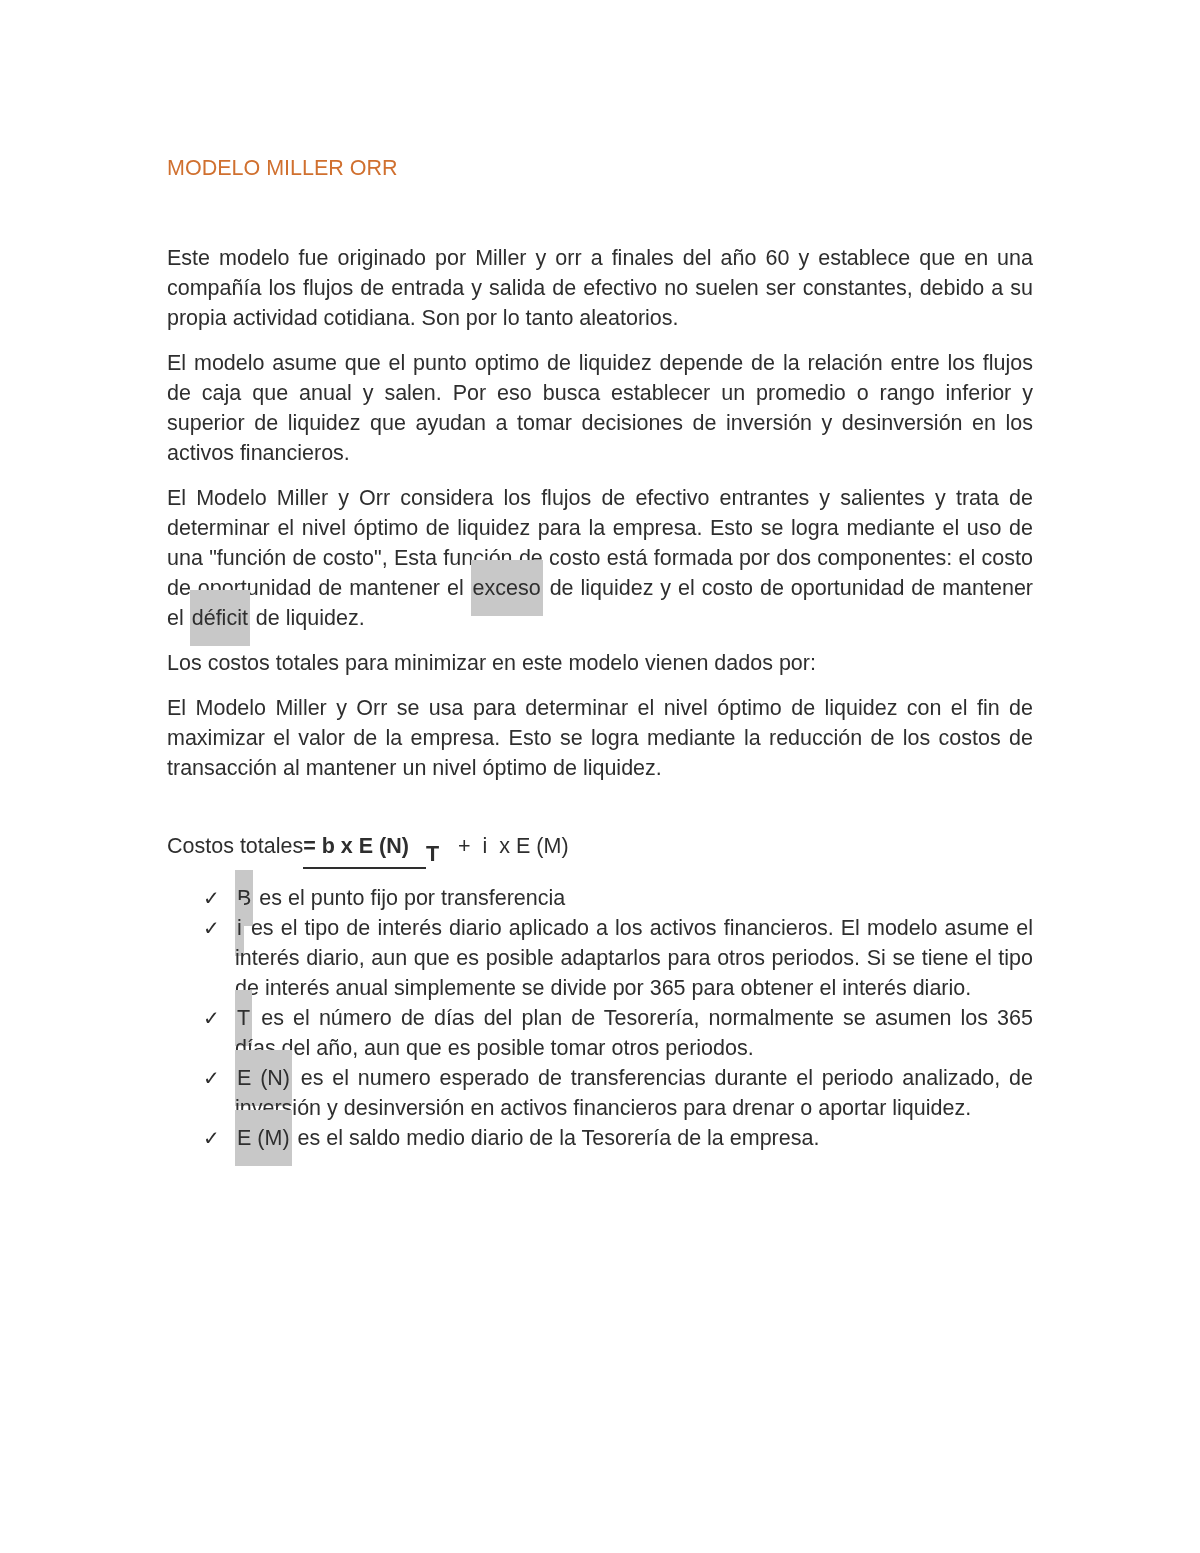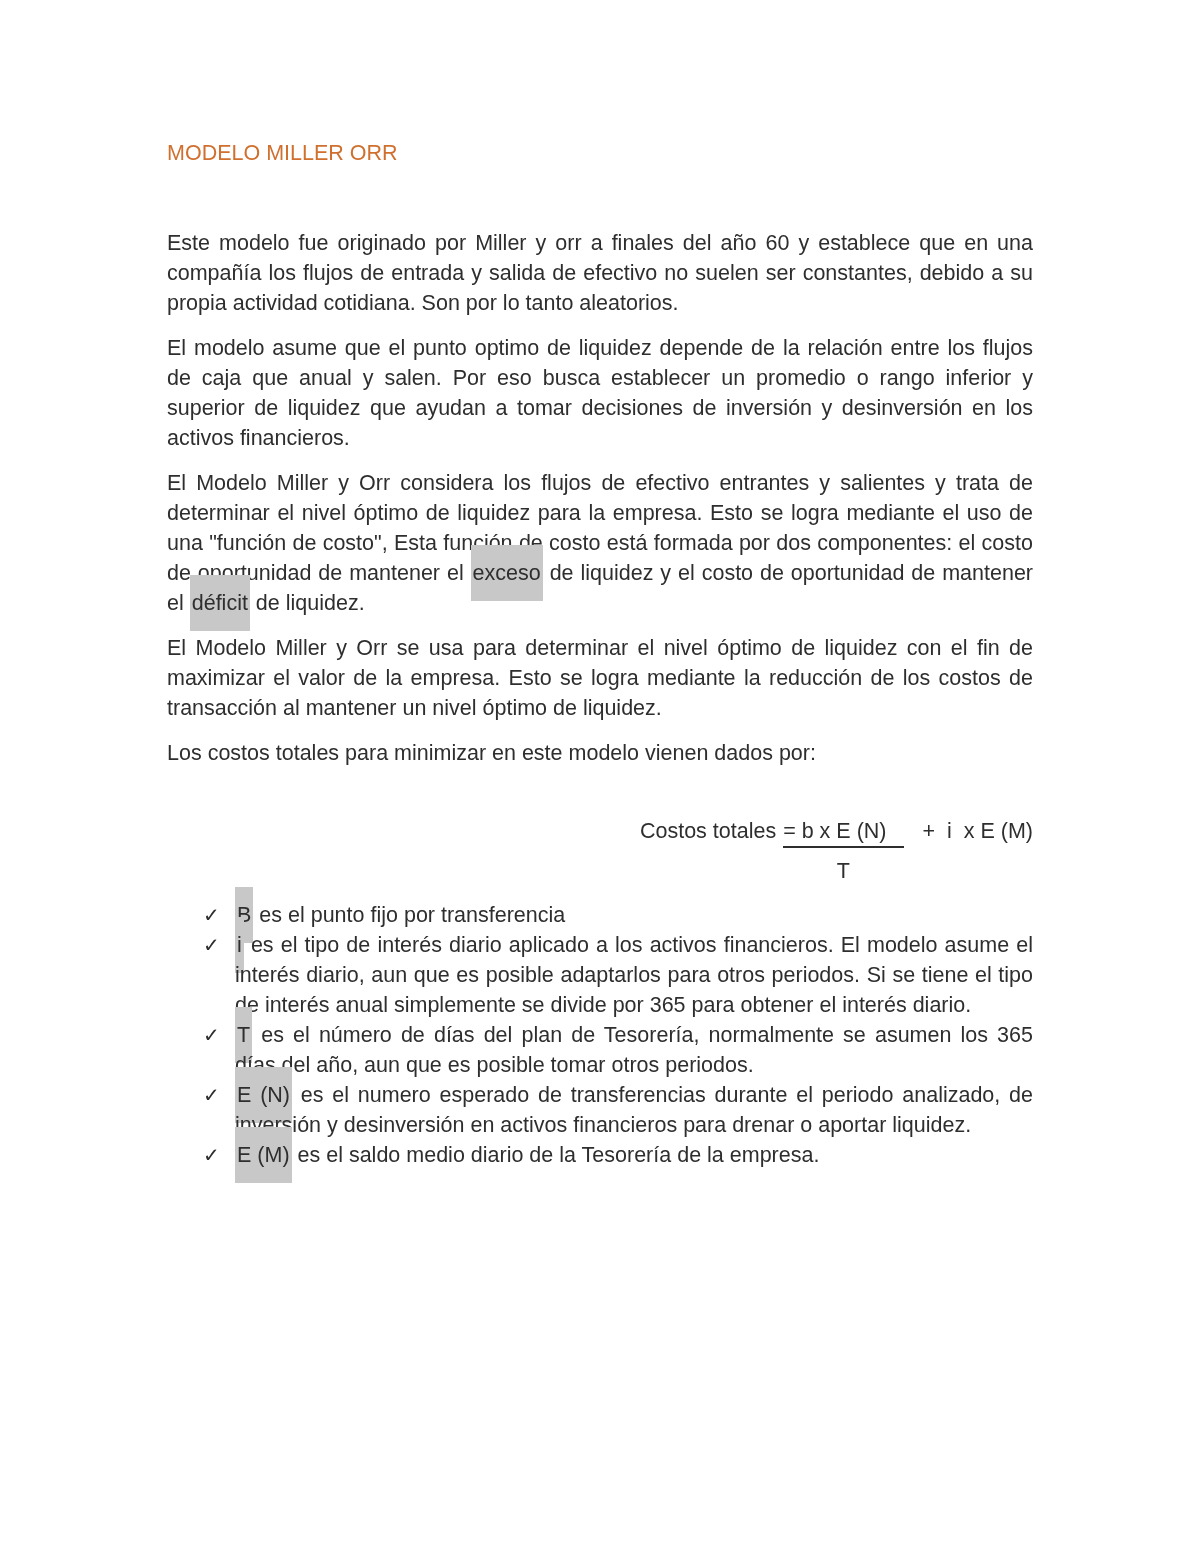--- a/index.html
+++ b/index.html
@@ -9,21 +9,21 @@
     width: 1200px;
     height: 1553px;
     background: #ffffff;
     font-family: "Liberation Sans", sans-serif;
     color: var(--text_color, #2e2e2e);
     overflow: hidden;
   }
   .content {
     position: absolute;
     left: 167px;
-    top: 138px;
+    top: 153px;
     width: 866px;
     font-size: 21.5px;
     line-height: 30px;
   }
   .doc-title {
     color: var(--title_color, #d0702f);
     font-size: 21.5px;
     font-weight: 400;
     margin-bottom: 60px;
   }
@@ -32,23 +32,22 @@
     margin-bottom: 15px;
   }
   .hl {
     background: var(--highlight_color, #c8c8c8);
     padding: 16px 2px;
   }
   .formula {
     display: flex;
     align-items: flex-start;
     margin-top: 48px;
-    justify-content: flex-end;
   }
-  .f-frac { display: inline-flex; flex-direction: column; margin-left: 7px; }
+  .f-frac { display: inline-flex; flex-direction: row; margin-left: 0; font-weight: bold; }
   .f-num { border-bottom: 2px solid #2e2e2e; padding-right: 17px; }
   .f-den { text-align: center; padding-top: 8px; }
   .f-right { margin-left: 19px; }
   .where-label { margin-top: 13px; }
   ul.check-list { list-style: none; margin-top: 14px; }
   ul.check-list li {
     position: relative;
     padding-left: 68px;
     text-align: justify;
   }
@@ -66,23 +65,23 @@
   <div class="content">
 
     <div class="doc-title">MODELO MILLER ORR</div>
 
     <p class="para">Este modelo fue originado por Miller y orr a finales del año 60 y establece que en una compañía los flujos de entrada y salida de efectivo no suelen ser constantes, debido a su propia actividad cotidiana. Son por lo tanto aleatorios.</p>
 
     <p class="para">El modelo asume que el punto optimo de liquidez depende de la relación entre los flujos de caja que anual y salen. Por eso busca establecer un promedio o rango inferior y superior de liquidez que ayudan a tomar decisiones de inversión y desinversión en los activos financieros.</p>
 
     <p class="para"><span>El Modelo Miller y Orr considera los flujos de efectivo entrantes y salientes y trata de determinar el nivel óptimo de liquidez para la empresa. Esto se logra mediante el uso de una "función de costo", Esta función de costo está formada por dos componentes: el costo de oportunidad de mantener el </span><span class="hl">exceso</span><span> de liquidez y el costo de oportunidad de mantener el </span><span class="hl">déficit</span><span> de liquidez.</span></p>
 
+    <p class="para">Los costos totales para minimizar en este modelo vienen dados por:</p>
+
     <p class="para">El Modelo Miller y Orr se usa para determinar el nivel óptimo de liquidez con el fin de maximizar el valor de la empresa. Esto se logra mediante la reducción de los costos de transacción al mantener un nivel óptimo de liquidez.</p>
-
-    <p class="para">Los costos totales para minimizar en este modelo vienen dados por:</p>
 
     <div class="formula">
       <span class="f-left">Costos totales</span>
       <span class="f-frac">
         <span class="f-num">= b x E (N)</span>
         <span class="f-den">T</span>
       </span>
       <span class="f-right">+&nbsp;&nbsp;i&nbsp;&nbsp;x E (M)</span>
     </div>
 

